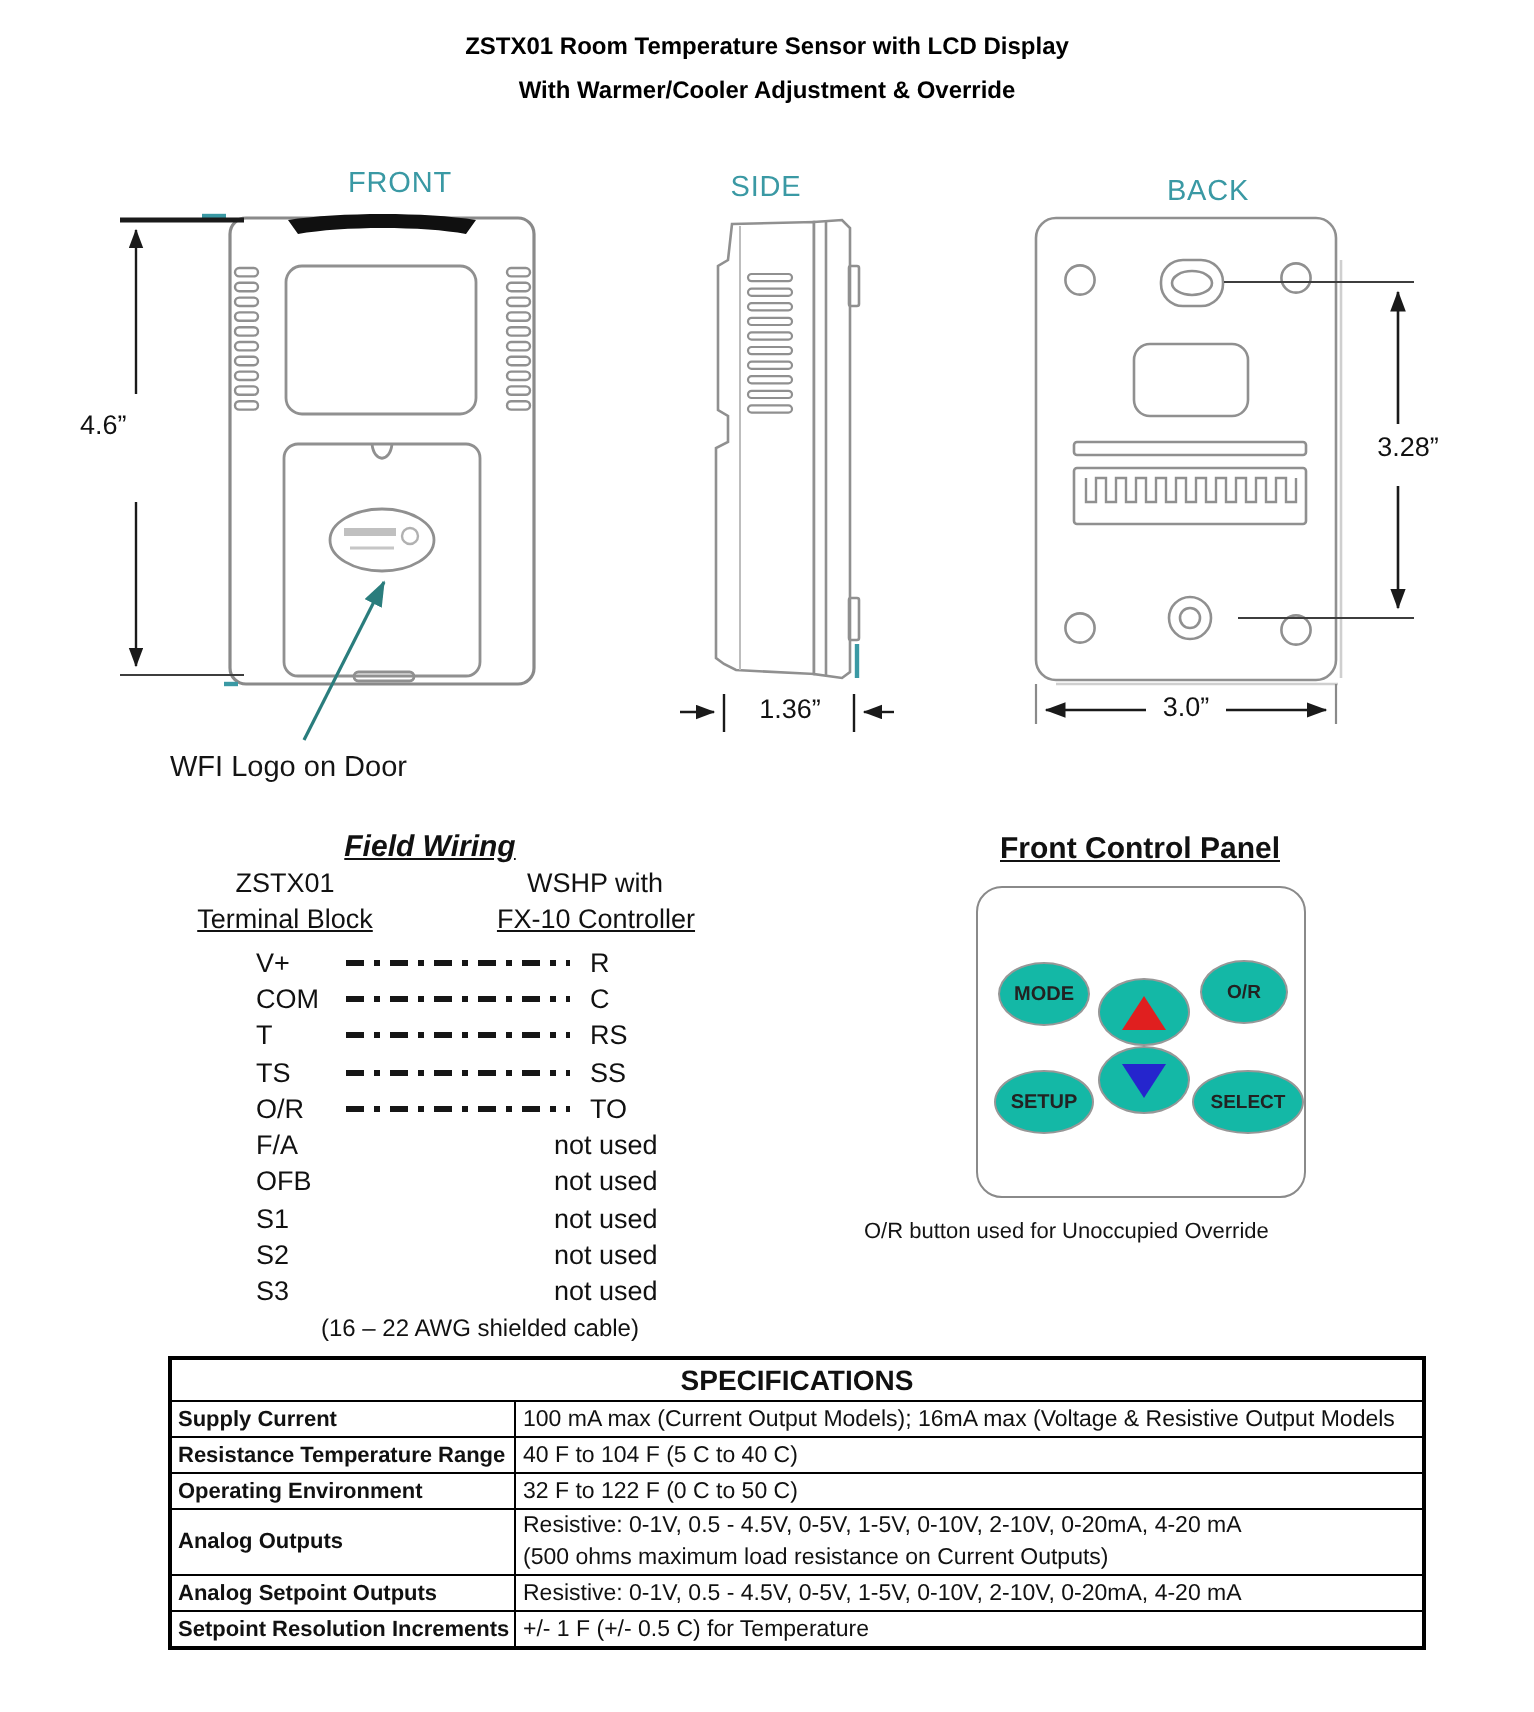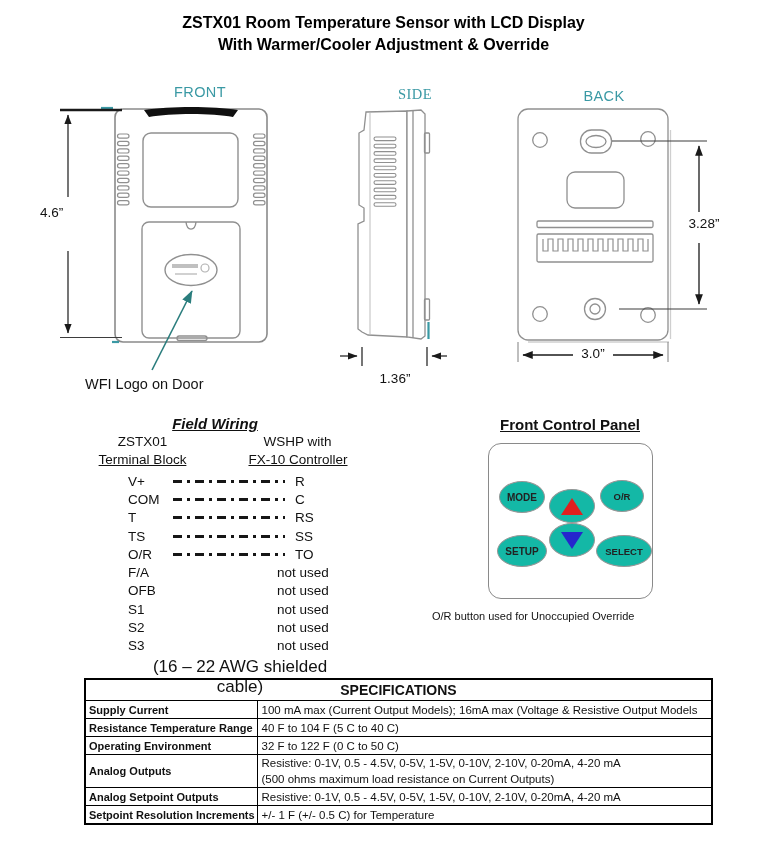--- a/index.html
+++ b/index.html
@@ -1,40 +1,40 @@
 <!DOCTYPE html>
 <html><head>
 <meta charset="utf-8">
 <style>
   html,body{margin:0;padding:0;background:#ffffff;}
   .page{position:relative;width:767px;height:856px;background:#fff;overflow:hidden;
         font-family:"Liberation Sans", sans-serif;color:#111;}
   .abs{position:absolute;}
   .doc-title{left:0;top:12px;width:767px;text-align:center;font-weight:bold;
-             font-size:16px;line-height:22px;color:#000;}
+             font-size:12px;line-height:22px;color:#000;}
   .vlabel{color:#3a99a4;font-size:14.5px;letter-spacing:.4px;text-align:center;}
   .dim{font-size:13.5px;color:#111;}
   .caption{font-size:14.5px;color:#141414;text-align:right;}
 
   
   .wiring{left:85px;top:413px;width:270px;height:260px;}
   .fw-title{left:0;top:2px;width:260px;text-align:center;font-weight:bold;font-size:15px;
             text-decoration:underline;font-style:italic;}
   .fw-h{font-size:13.5px;text-align:center;}
   .fw-hl1{left:10px;top:21px;width:95px;}
   .fw-hl2{left:0px;top:39px;width:115px;text-decoration:underline;}
   .fw-hr1{left:160px;top:21px;width:105px;}
   .fw-hr2{left:158px;top:39px;width:110px;text-decoration:underline;}
   .fw-rows{left:43px;top:59px;width:260px;}
   .wrow{display:flex;align-items:center;height:18.3px;font-size:13.5px;}
   .term{width:45px;}
   .wire{width:112px;height:3px;margin-right:10px;
         background-image:repeating-linear-gradient(90deg,#161616 0 9px,transparent 9px 14px,#161616 14px 17px,transparent 17px 22px);}
   .nowire{width:94px;margin-right:10px;}
-  .fw-note{left:45px;top:244px;width:220px;text-align:center;font-size:17px;}
+  .fw-note{left:45px;top:244px;width:220px;text-align:center;font-size:12px;}
 
   
   .cpanel{left:430px;top:413px;width:322px;height:245px;}
   .cp-title{left:40px;top:3px;width:200px;text-align:center;font-weight:bold;font-size:15px;
             text-decoration:underline;}
   .cp-box{left:58px;top:30px;width:163px;height:154px;border:1.4px solid #8a8a8a;border-radius:13px;background:#fff;}
   .btn{position:absolute;border:1.3px solid #979797;border-radius:50%;background:#14b8a6;
        display:flex;align-items:center;justify-content:center;font-weight:bold;font-size:10px;color:#222;}
   .btn-mode{left:10px;top:37px;width:44px;height:30px;}
   .btn-up{left:60px;top:45px;width:44px;height:32px;}
@@ -186,25 +186,25 @@
       <g stroke="#1a1a1a" stroke-width="1.1">
         <line x1="518" y1="342" x2="518" y2="362" stroke="#8a8a8a"></line>
         <line x1="668" y1="342" x2="668" y2="362" stroke="#8a8a8a"></line>
         <line x1="573" y1="355" x2="523" y2="355" marker-end="url(#arrB)" stroke-width="1.3"></line>
         <line x1="613" y1="355" x2="663" y2="355" marker-end="url(#arrB)" stroke-width="1.3"></line>
       </g>
     </g>
   </svg>
 
   <div class="abs vlabel" style="left:150px;top:84px;width:100px;">FRONT</div>
-  <div class="abs vlabel" style="left:365px;top:86px;width:100px;font-family:Liberation Serif, serif;">SIDE</div>
+  <div class="abs vlabel" style="left:333px;top:86px;width:100px;">SIDE</div>
   <div class="abs vlabel" style="left:554px;top:88px;width:100px;">BACK</div>
 
   <div class="abs dim" style="left:40px;top:205px;">4.6”</div>
-  <div class="abs dim" style="left:366px;top:347px;width:58px;text-align:center;margin-top:24px;">1.36”</div>
+  <div class="abs dim" style="left:366px;top:347px;width:58px;text-align:center;">1.36”</div>
   <div class="abs dim" style="left:681px;top:216px;width:46px;text-align:center;background:#fff;">3.28”</div>
   <div class="abs dim" style="left:573px;top:346px;width:40px;text-align:center;">3.0”</div>
   <div class="abs caption" style="left:85px;top:376px;">WFI Logo on Door</div>
 
   <div class="abs wiring">
     <div class="abs fw-title">Field Wiring</div>
     <div class="abs fw-h fw-hl1">ZSTX01</div>
     <div class="abs fw-h fw-hl2">Terminal Block</div>
     <div class="abs fw-h fw-hr1">WSHP with</div>
     <div class="abs fw-h fw-hr2">FX-10 Controller</div>

